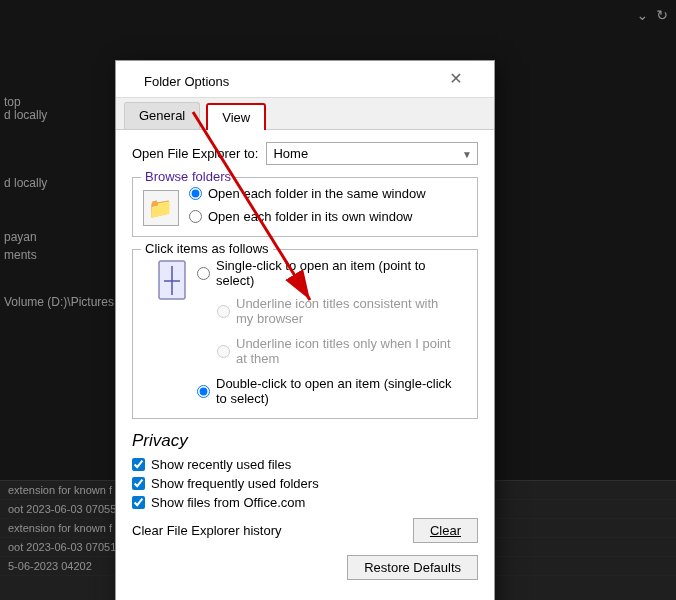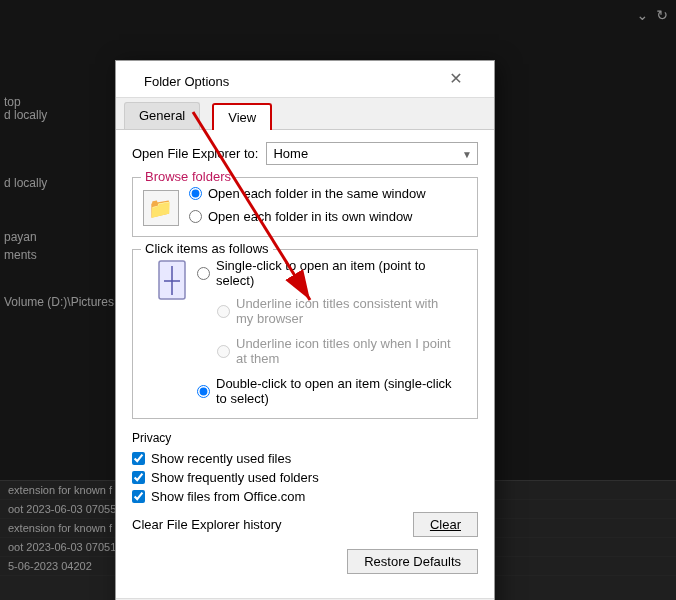--- a/index.html
+++ b/index.html
@@ -80,21 +80,21 @@
       justify-content: center;
       line-height: 1;
     }
 
     
     .tabs {
       display: flex;
       background: #f0f0f0;
       border-bottom: 1px solid #ccc;
       padding: 4px 8px 0;
-      gap: 12px;
+      gap: 6px;
     }
 
     .tab {
       padding: 5px 14px;
       background: #e0e0e0;
       border: 1px solid #ccc;
       border-bottom: none;
       cursor: pointer;
       font-size: 13px;
       color: #000;
@@ -185,21 +185,21 @@
       gap: 10px;
       align-items: flex-start;
       margin-bottom: 12px;
       border: 1px solid #bbb;
       padding: 8px 10px;
       position: relative;
     }
 
     .browse-folders-title {
       font-size: 13px;
-      color: #be185d;
+      color: #4c1d95;
       background: #fff;
       position: absolute;
       top: -9px;
       left: 8px;
       padding: 0 4px;
     }
 
     .folder-icon-box {
       width: 36px;
       height: 36px;
@@ -259,23 +259,24 @@
       margin-left: 20px;
       margin-bottom: 2px;
     }
 
     
     .privacy-section {
       margin-bottom: 12px;
     }
 
     .privacy-title {
-      font-size: 12px;
+      font-size: 17px;
       color: #000;
       margin-bottom: 6px;
+      font-style: italic;
     }
 
     .checkbox-row {
       display: flex;
       align-items: center;
       gap: 6px;
       margin-bottom: 4px;
     }
 
     .checkbox-row input[type="checkbox"] {

